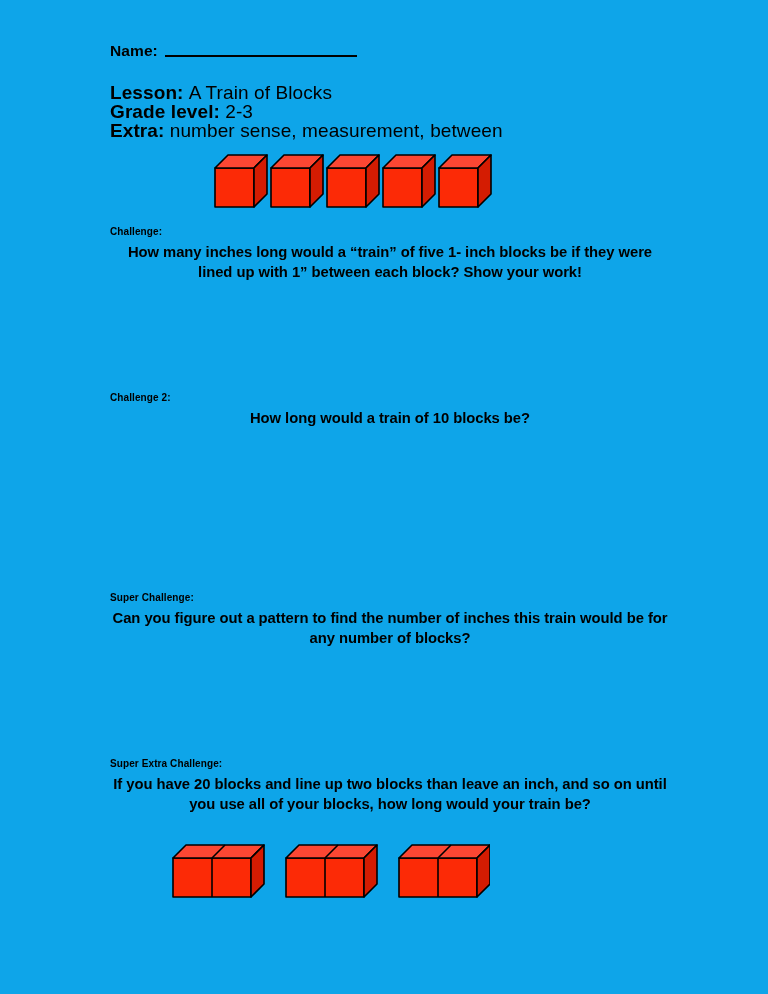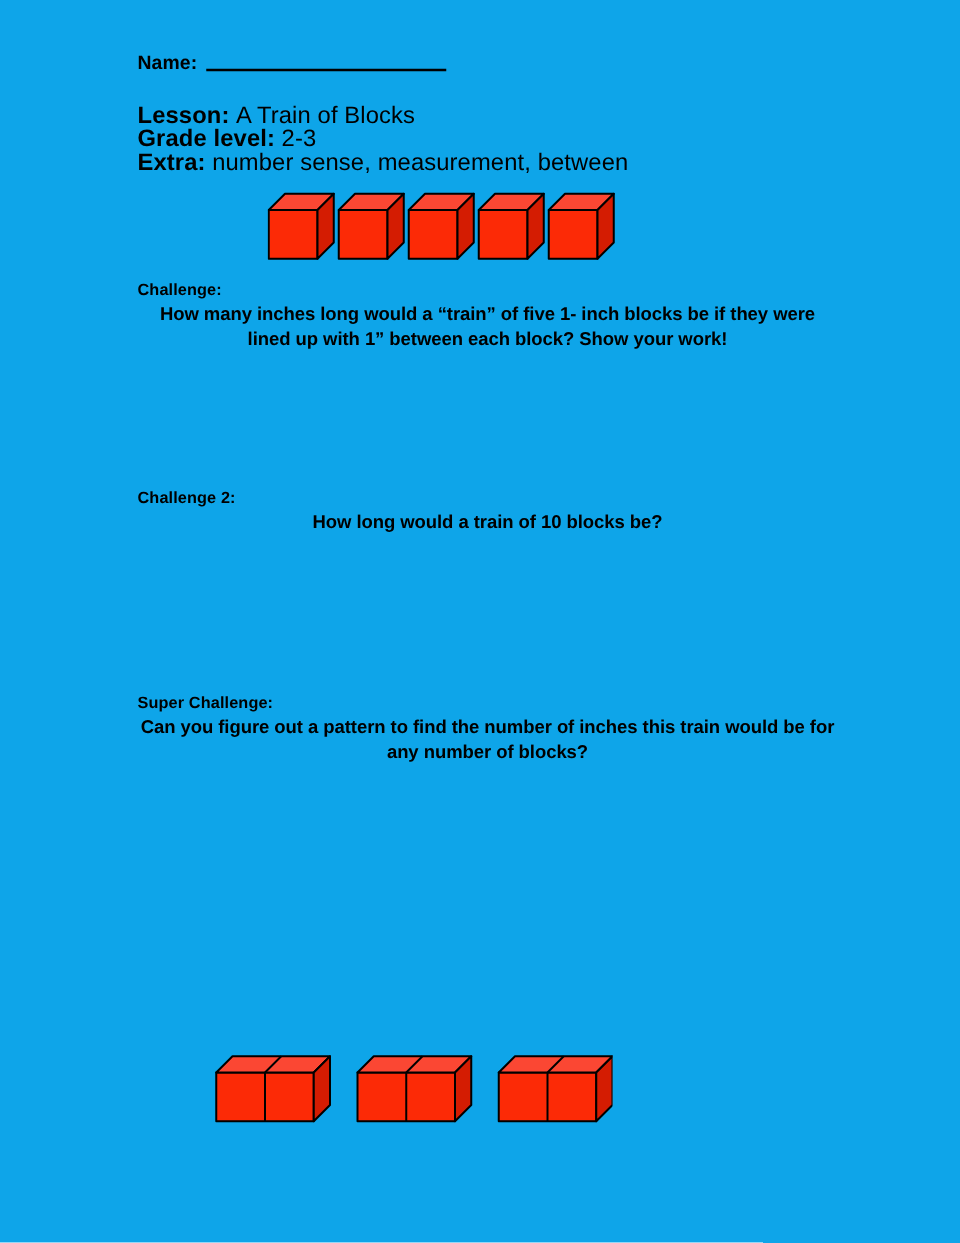--- a/index.html
+++ b/index.html
@@ -68,21 +68,21 @@
   }
   .figure svg { display: block; }
 
   
   .section {
     position: absolute;
     left: 110px;
     width: 560px;
   }
   .section-title {
-    font-size: 13px;
+    font-size: 10px;
     font-weight: bold;
     line-height: 19.5px;
     letter-spacing: .1px;
     margin: 0;
   }
   .section-body {
     font-size: 14.8px;
     font-weight: bold;
     line-height: 20.5px;
     letter-spacing: -.05px;
@@ -144,26 +144,30 @@
     <p class="section-body">How many inches long would a “train” of five 1- inch blocks be if they were lined up with 1” between each block? Show your work!</p>
     <div class="answer-space" style="height:100px;"></div>
   </div>
 
   <div class="section" style="top:388px;">
     <p class="section-title">Challenge 2:</p>
     <p class="section-body">How long would a train of 10 blocks be?</p>
     <div class="answer-space" style="height:100px;"></div>
   </div>
 
-  <div class="section" style="top:552px;">
+  <div class="section" style="top:588px;">
     <p class="section-title">Super Challenge:</p>
     <p class="section-body">Can you figure out a pattern to find the number of inches this train would be for any number of blocks?</p>
     <div class="answer-space" style="height:100px;"></div>
   </div>
 
+  <div class="section" style="top:754px;">
+    <p class="section-title">Super Extra Challenge:</p>
+    <p class="section-body">If you have 20 blocks and line up two blocks than leave an inch, and so on until you use all of your blocks, how long would your train be?</p>
+  </div>
 
   <div class="figure" style="left:172px; top:842px;">
     <svg width="318" height="62" viewBox="0 0 318 62" xmlns="http://www.w3.org/2000/svg">
       <defs>
         <g id="cubepair">
 
           <path d="M1,16 L79,16 L79,55 L1,55 Z" fill="#FC2A06" stroke="#000" stroke-width="1.6" stroke-linejoin="round"></path>
 
           <path d="M1,16 L14,3 L92,3 L79,16 Z" fill="#FB4733" stroke="#000" stroke-width="1.6" stroke-linejoin="round"></path>
 

